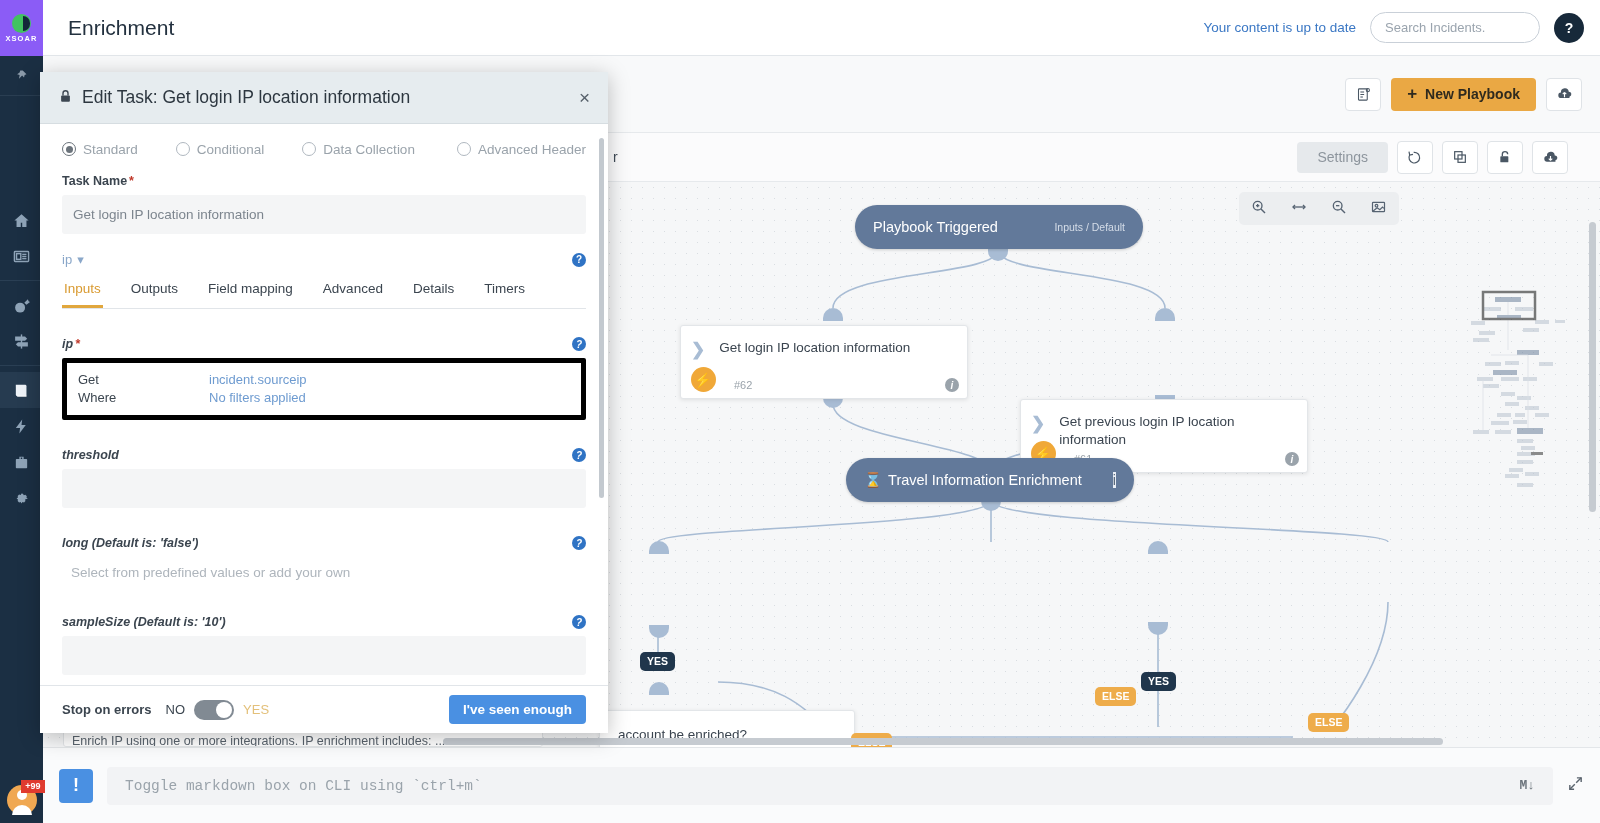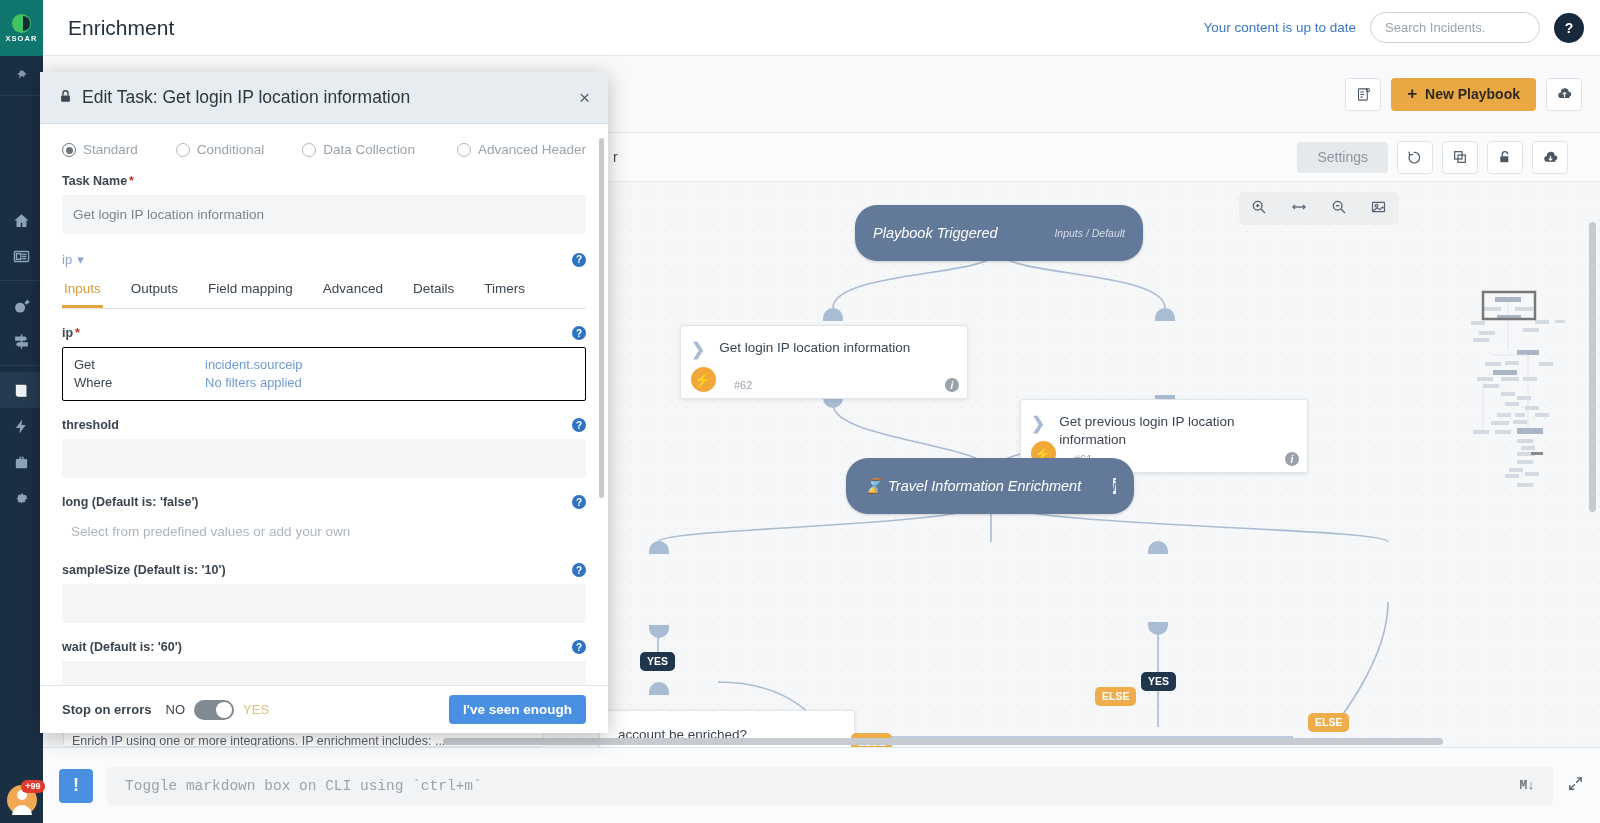--- a/index.html
+++ b/index.html
@@ -10,21 +10,21 @@
   }
   .app { position: relative; width: 1600px; height: 823px; }
 
   
   .rail {
     position: absolute; left: 0; top: 0; width: 43px; height: 823px;
     background: #1b2f43; display: flex; flex-direction: column; align-items: center;
     z-index: 40;
   }
   .rail-logo {
-    width: 43px; height: 56px; background: #0f766e;
+    width: 43px; height: 56px; background: #8b5cf6;
     display: flex; flex-direction: column; align-items: center; justify-content: center; gap: 1px;
   }
   .logo-mark { width: 19px; height: 19px; position: relative; }
   .logo-mark .c {
     position: absolute; inset: 0; border-radius: 50%;
     background: #41c360;
   }
   .logo-mark .n {
     position: absolute; right: 1px; top: 2px; width: 7px; height: 15px;
     background: #14283a; border-radius: 0 7px 7px 0;
@@ -44,21 +44,21 @@
   .rail-bottom { position: absolute; bottom: 8px; left: 0; width: 43px; display:flex; justify-content:center; }
   .avatar-wrap { position: relative; width: 30px; height: 30px; }
   .avatar {
     width: 30px; height: 30px; border-radius: 50%; background: #f0a852;
     display: flex; align-items: flex-end; justify-content: center; overflow: hidden;
   }
   .avatar .head { width: 10px; height: 10px; border-radius: 50%; background: #fff; position: absolute; top: 5px; left: 10px; }
   .avatar .body { width: 20px; height: 10px; border-radius: 10px 10px 0 0; background: #fff; position: absolute; bottom: 0px; left: 5px; }
   .badge99 {
     position: absolute; top: -5px; right: -8px; background: #e03b2f; color: #fff;
-    font-size: 9px; font-weight: bold; border-radius: 6px; padding: 1px 4px; line-height: 11px;
+    font-size: 9px; font-weight: bold; border-radius: 0; padding: 1px 4px; line-height: 11px;
   }
 
   
   .topbar {
     position: absolute; left: 43px; top: 0; width: 1557px; height: 56px;
     background: #fff; border-bottom: 1px solid #e2e6ea; display: flex; align-items: center;
     z-index: 20;
   }
   .page-title { margin-left: 25px; font-size: 21px; color: #23313f; }
   .topbar-right { margin-left: auto; display: flex; align-items: center; gap: 14px; padding-right: 16px; }
@@ -121,22 +121,22 @@
   }
   .mini-vp {
     position: absolute; left: 40px; top: 12px; width: 52px; height: 27px;
     border: 2px solid #111; background: transparent;
   }
 
   
   .node { position: absolute; }
   .node-pill {
     background: #62799a; border-radius: 22px; color: #fff;
-    display: flex; align-items: center; padding: 0 18px; height: 56px;
-    box-shadow: 0 1px 3px rgba(0,0,0,.18); font-size: 14.5px; font-style: italic;
+    display: flex; align-items: center; padding: 0 18px; height: 44px;
+    box-shadow: 0 1px 3px rgba(0,0,0,.18); font-size: 14.5px;
   }
   .node-pill .io { margin-left: auto; font-size: 10.5px; color: #d5dde8; }
   .node-card {
     background: #fff; border: 1px solid #e3e6e9; border-radius: 3px;
     box-shadow: 0 1px 4px rgba(0,0,0,.10); position: relative;
   }
   .node-card .title { font-size: 13.5px; color: #3a444f; line-height: 18px; }
   .node-card .num { position: absolute; left: 53px; bottom: 7px; font-size: 11px; color: #9aa3ab; }
   .node-card .info {
     position: absolute; right: 8px; bottom: 6px; width: 14px; height: 14px; border-radius: 50%;
@@ -184,21 +184,21 @@
     height: 52px; background: #e6ecef; display: flex; align-items: center; padding: 0 18px;
     border-bottom: 1px solid #d6dde1;
   }
   .modal-head .lock { margin-right: 9px; color: #3d4752; }
   .modal-title { font-size: 17.5px; color: #2d3views; color:#2d3740; }
   .modal-close { margin-left: auto; font-size: 19px; color: #57616b; cursor: pointer; }
   .modal-body { flex: 1; overflow: hidden; position: relative; padding: 0 22px; }
   .mb-scroll { position: absolute; right: 4px; top: 14px; width: 5px; height: 360px; background: #c3c9cf; border-radius: 3px; }
 
   .radio-row { display: flex; align-items: center; margin-top: 18px; font-size: 13.5px; color: #9aa3ab; }
-  .radio { display: flex; align-items: flex-end; gap: 7px; margin-right: 38px; }
+  .radio { display: flex; align-items: flex-start; gap: 7px; margin-right: 38px; }
   .radio:last-child { margin-right: 0; margin-left: auto; }
   .rdot {
     width: 14px; height: 14px; border-radius: 50%; border: 1.5px solid #b0b8c0;
     display: flex; align-items: center; justify-content: center;
   }
   .rdot.on { border-color: #6b737b; }
   .rdot.on i { width: 7px; height: 7px; border-radius: 50%; background: #6b737b; display: block; }
 
   .field-label { margin-top: 17px; font-size: 12.5px; color: #3b454f; font-weight: bold; }
   .req { color: #c0392b; margin-left: 2px; }
@@ -213,27 +213,27 @@
   .qmark {
     width: 14px; height: 14px; border-radius: 50%; background: #2f73c4; color: #fff;
     font-size: 10px; font-weight: bold; display: flex; align-items: center; justify-content: center;
   }
   .tabs {
     margin-top: 8px; display: flex; gap: 26px; border-bottom: 1px solid #e1e5e9; font-size: 13.5px;
   }
   .tab { padding: 6px 2px 9px; color: #3b454f; cursor: pointer; }
   .tab.active { color: #d99a30; border-bottom: 3px solid #e1a73d; }
   .kv-box {
-    margin-top: 7px; border: 1px solid #000000; border-radius: 2px; padding: 8px 11px;
+    margin-top: 7px; border: 5px solid #000000; border-radius: 2px; padding: 8px 11px;
     font-size: 13px; color: #3b454f;
   }
   .kv-row { display: flex; line-height: 18px; }
   .kv-row .k { width: 131px; }
   .kv-row .v { color: #6e9bd0; }
-  .label-row { display: flex; align-items: flex-end; margin-top: 17px; }
+  .label-row { display: flex; align-items: flex-end; margin-top: 28px; font-style: italic; }
   .label-row .lbl { font-size: 12.5px; color: #3b454f; font-weight: bold; }
   .label-row .qmark { margin-left: auto; }
 
   .modal-foot {
     height: 48px; border-top: 1px solid #e1e5e9; display: flex; align-items: center;
     padding: 0 22px; background: #fff;
   }
   .foot-lbl { font-size: 13px; color: #3b454f; font-weight: bold; }
   .foot-no { font-size: 13px; color: #3b454f; margin-left: 14px; }
   .toggle {

